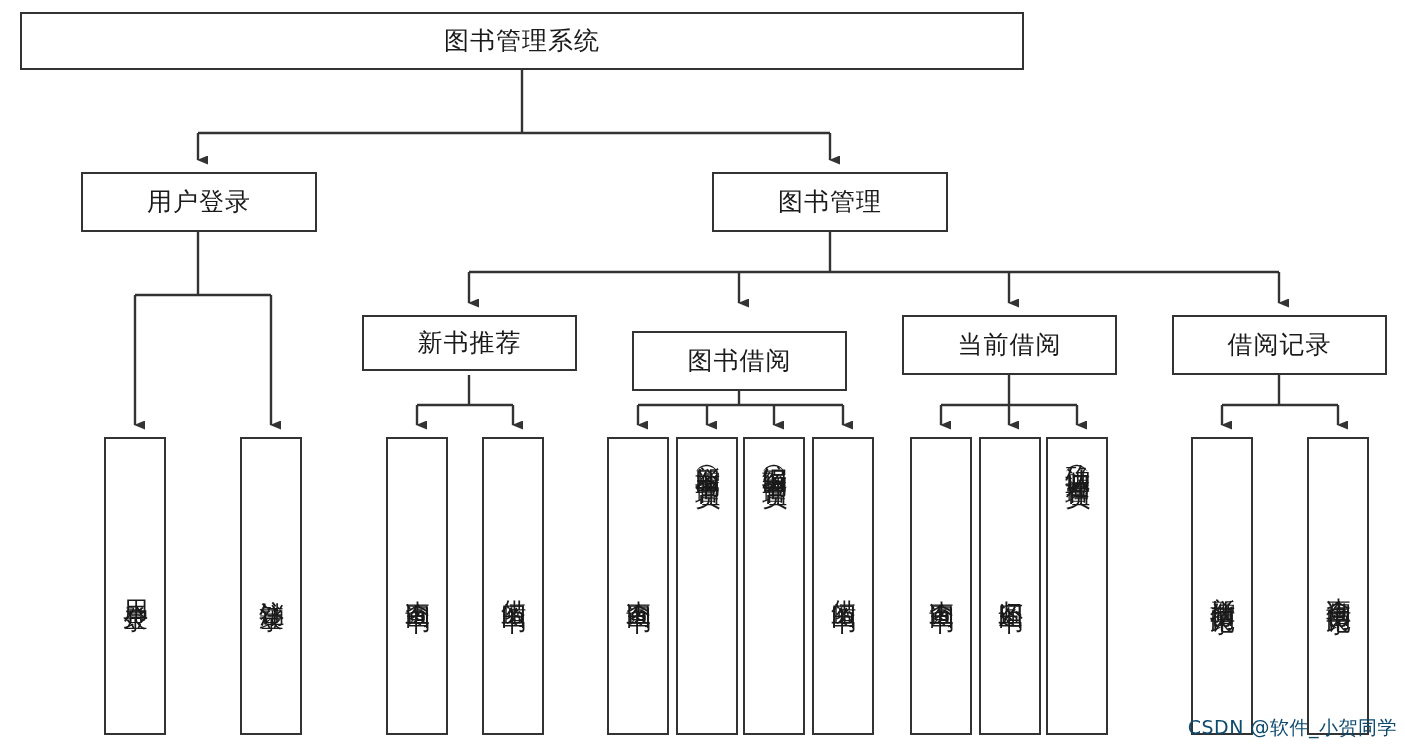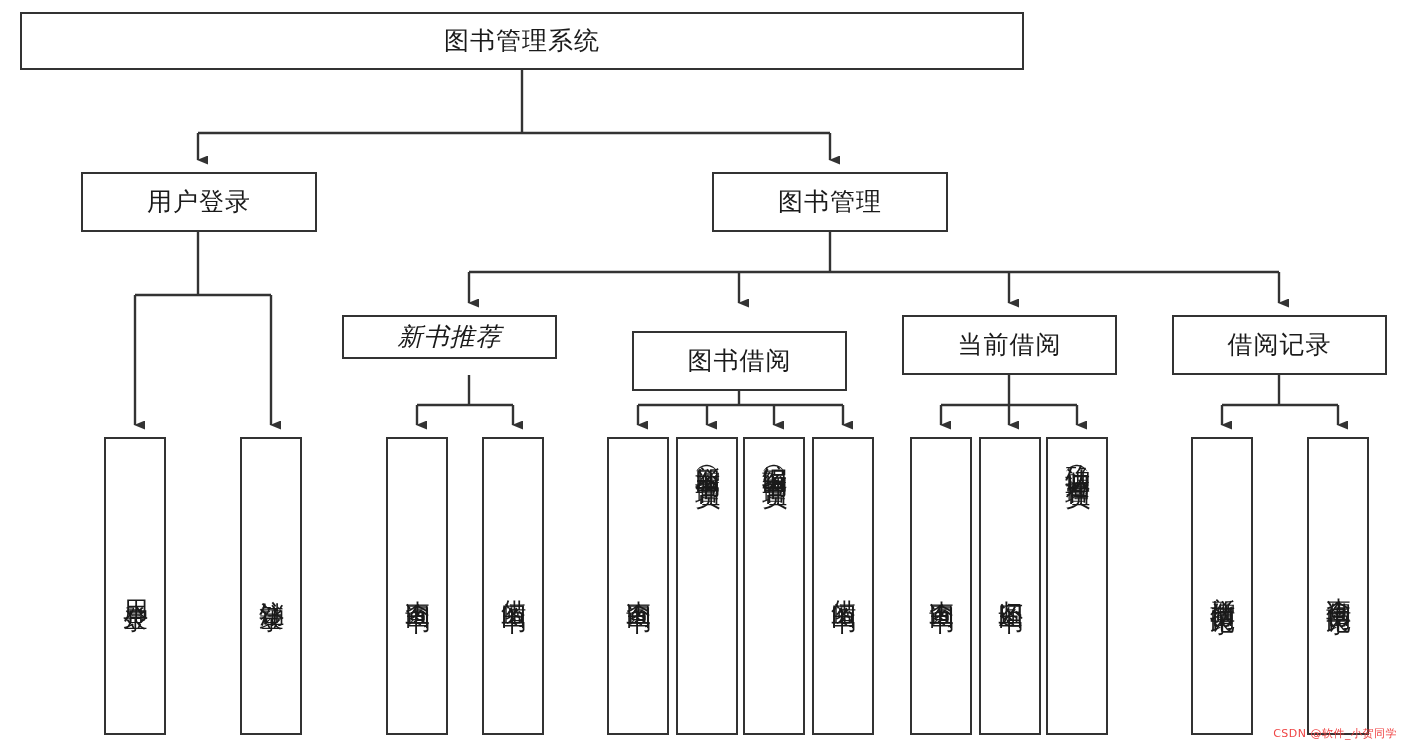--- a/index.html
+++ b/index.html
@@ -65,22 +65,22 @@
     white-space: nowrap;
   }
   .node.vert.centered {
     align-items: center;
     padding-top: 0;
   }
   #watermark {
     position: absolute;
     right: 8px;
     bottom: 6px;
-    font-size: 11px;
-    color: #ef4444;
+    font-size: 19px;
+    color: #0c4a6e;
     letter-spacing: 0.5px;
     white-space: nowrap;
   }
 </style>
 </head>
 <body>
 
 <div id="diagram-root">
 
   <svg id="edges-layer" viewBox="0 0 1405 747" width="1405" height="747" xmlns="http://www.w3.org/2000/svg">
@@ -137,21 +137,21 @@
     <span class="node-label">图书管理系统</span>
   </div>
 
   <div class="node horiz" style="left:81px; top:172px; width:236px; height:60px;">
     <span class="node-label">用户登录</span>
   </div>
   <div class="node horiz" style="left:712px; top:172px; width:236px; height:60px;">
     <span class="node-label">图书管理</span>
   </div>
 
-  <div class="node horiz" style="left:342px; top:315px; width:215px; height:44px;font-style:italic;">
+  <div class="node horiz" style="left:362px; top:315px; width:215px; height:56px;">
     <span class="node-label">新书推荐</span>
   </div>
   <div class="node horiz" style="left:632px; top:315px; width:215px; height:60px;margin-top:16px;">
     <span class="node-label">图书借阅</span>
   </div>
   <div class="node horiz" style="left:902px; top:315px; width:215px; height:60px;align-items:center;">
     <span class="node-label">当前借阅</span>
   </div>
   <div class="node horiz" style="left:1172px; top:315px; width:215px; height:60px;">
     <span class="node-label">借阅记录</span>

